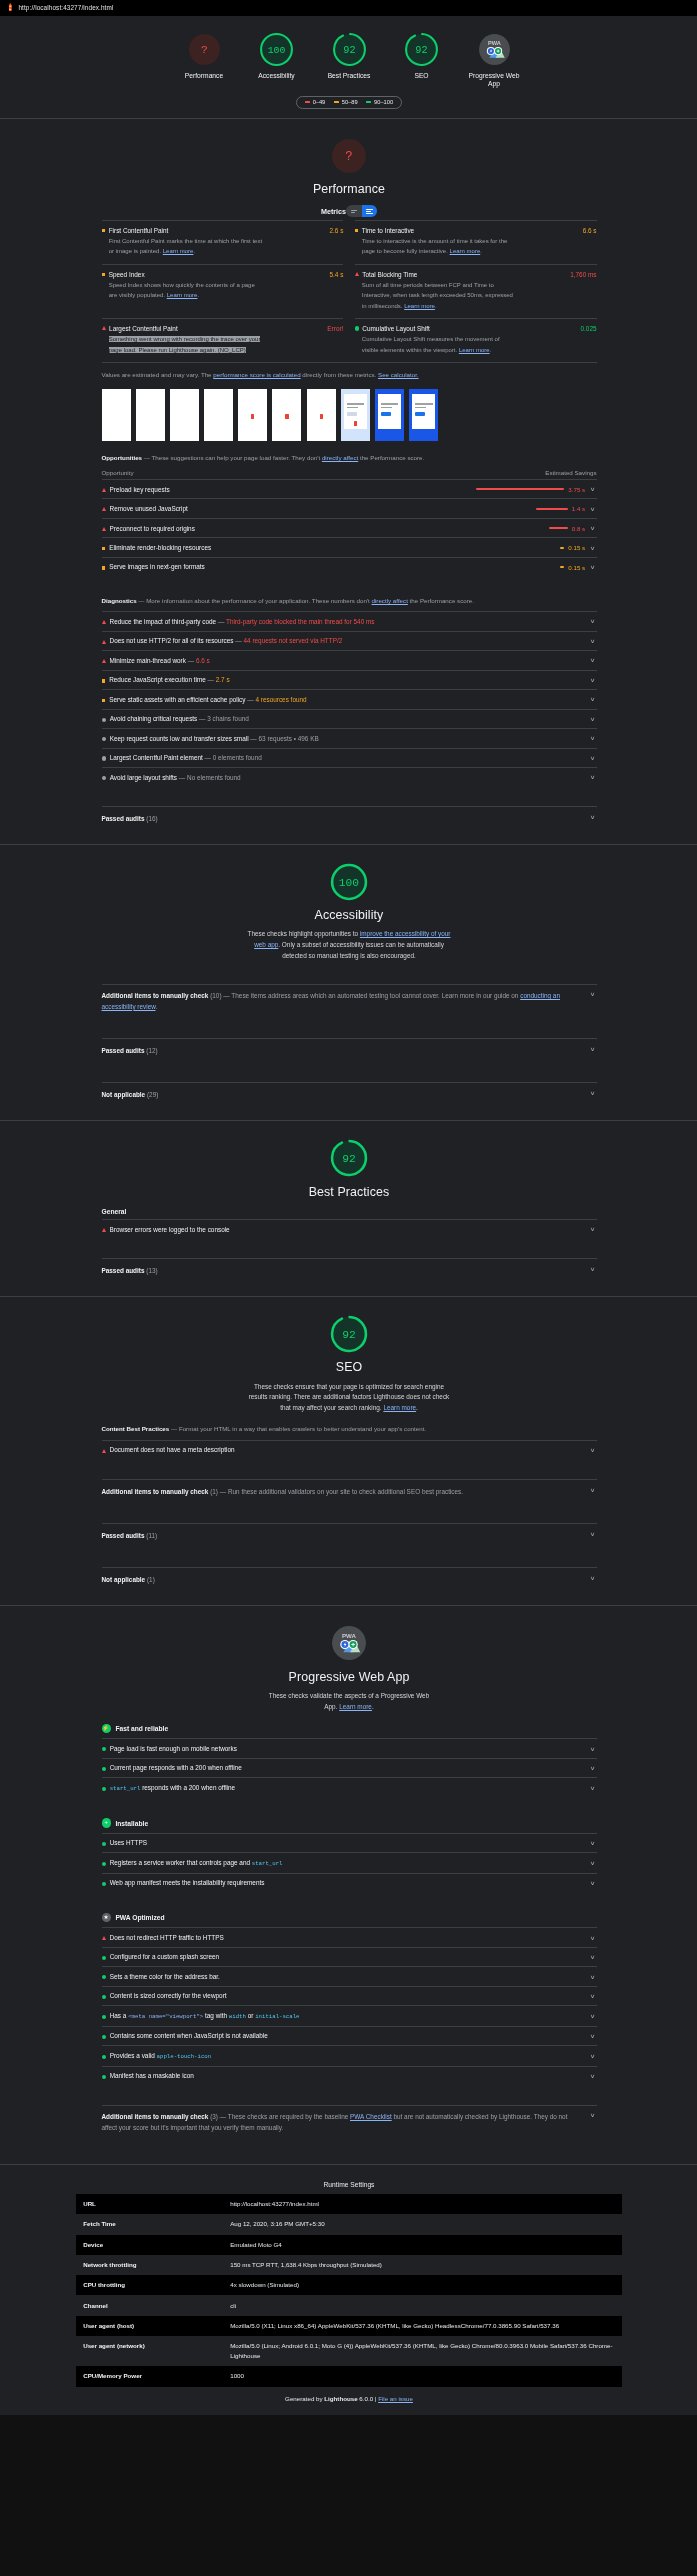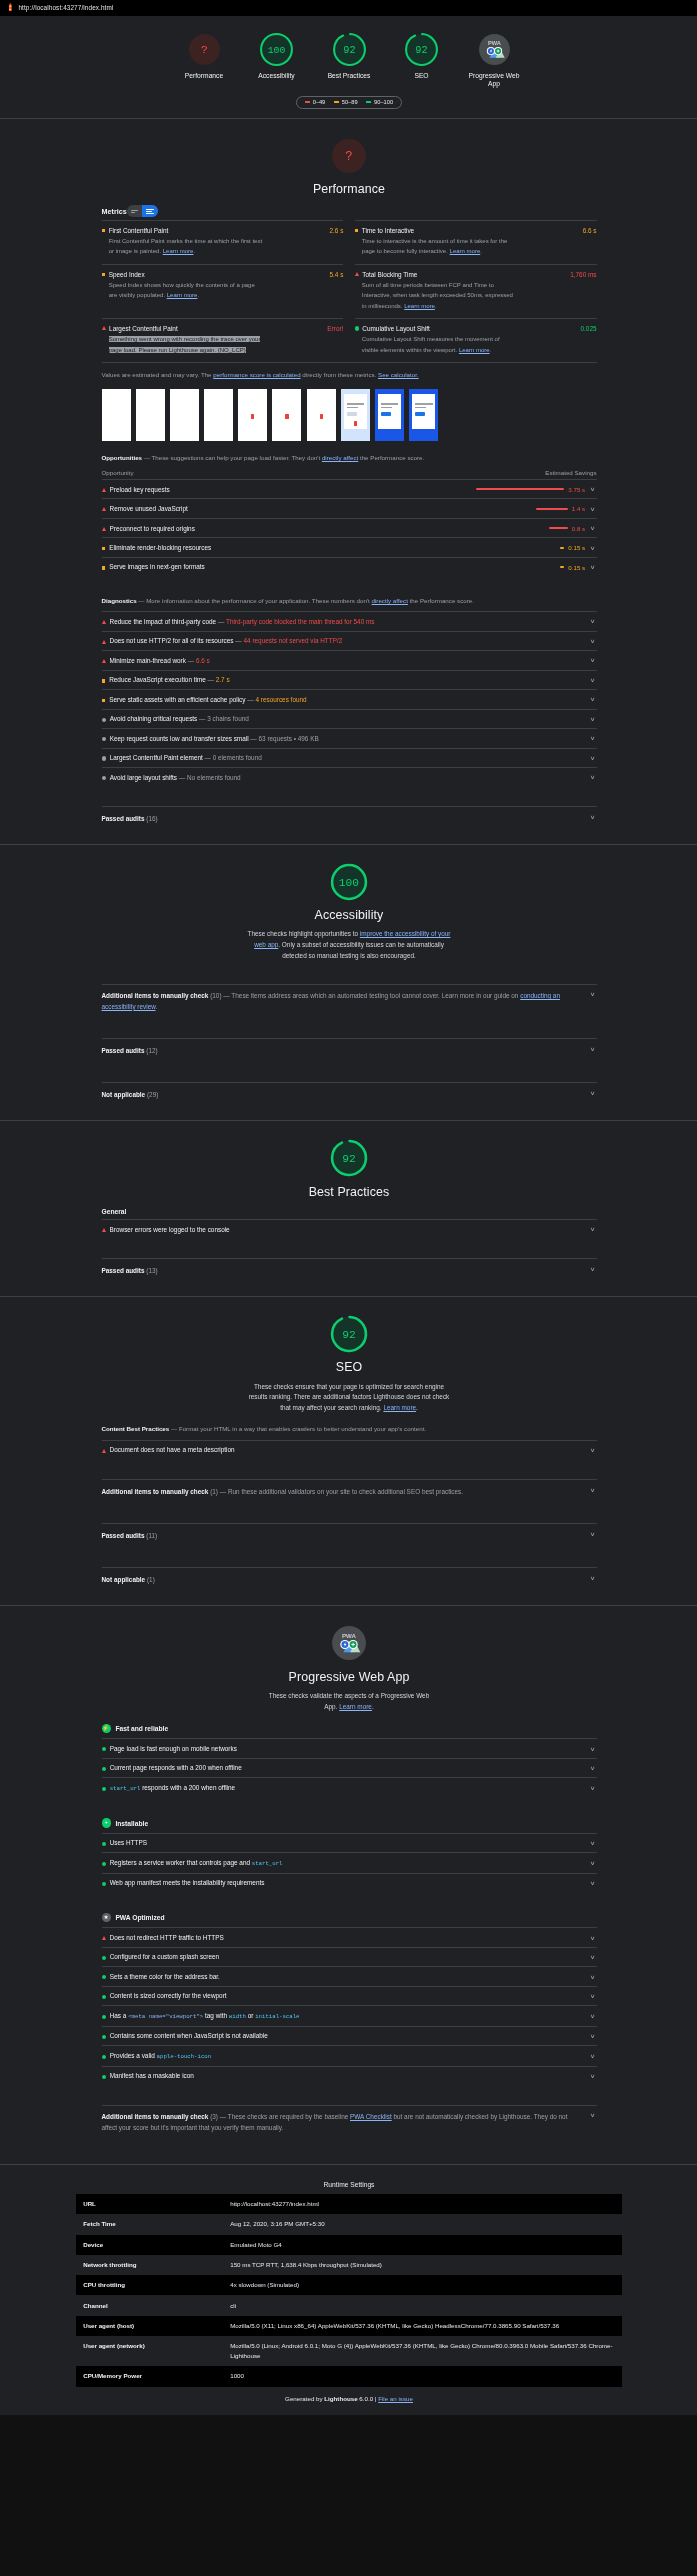--- a/index.html
+++ b/index.html
@@ -82,21 +82,21 @@
     max-width: 206px; margin: 7.2px auto 0;
     font-size: 6.4px; line-height: 1.7; color: #d5d7da; text-align:center;
   }
   a, .lnk { color: #8ab4f8; text-decoration: underline; cursor: pointer; }
 
   
   .card { background: #202124; padding: 0 0 13.4px; }
 
   
   .metrics-head {
-    display:flex; justify-content: flex-start; align-items:center;
+    display:flex; justify-content: center; align-items:center;
     padding: 7.2px 0 3.1px;
   }
   .metrics-title { font-size: 7.2px; font-weight: 700; color: #f1f3f4; }
   .toggle {
     display:flex; border-radius: 7.2px; overflow:hidden; background:#3c4043;
     cursor:pointer;
   }
   .toggle .tg { width: 15.5px; height: 11.3px; display:flex; align-items:center; justify-content:center; }
   .toggle .tg.on { background:#1a73e8; }
   .toggle .bars { display:flex; flex-direction:column; gap:1px; }

